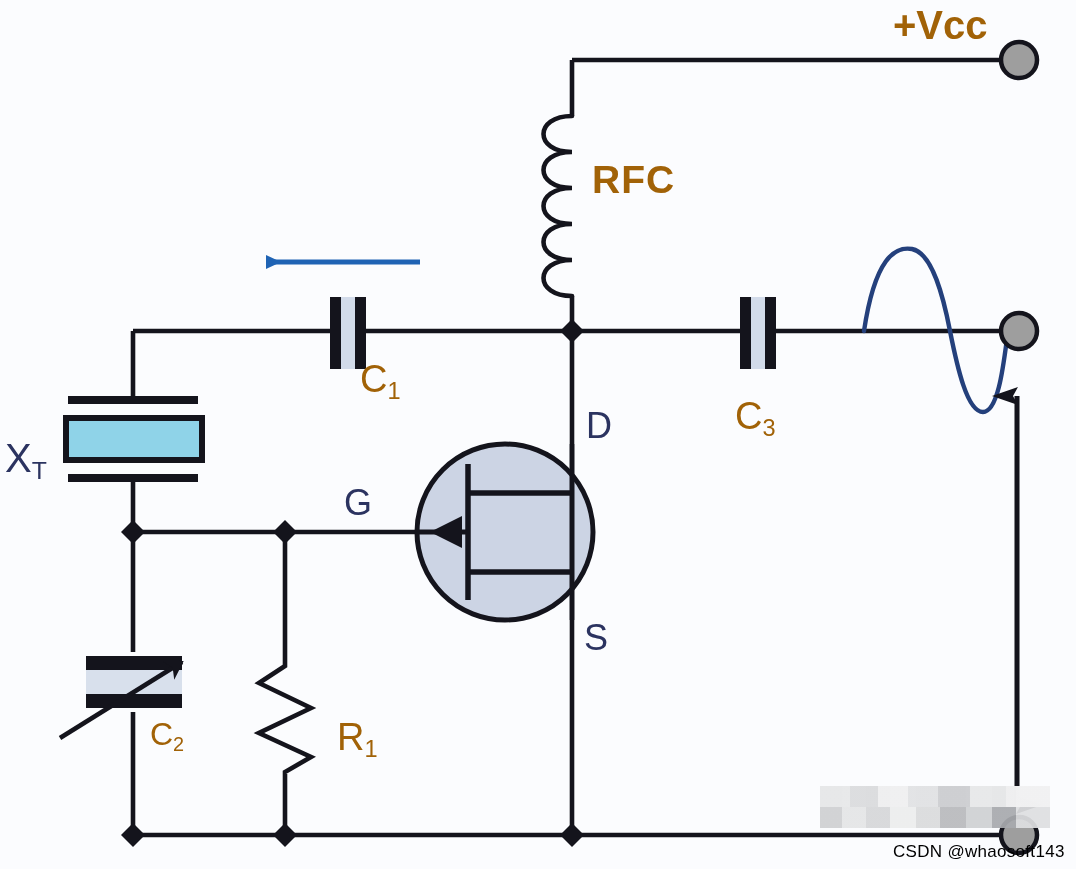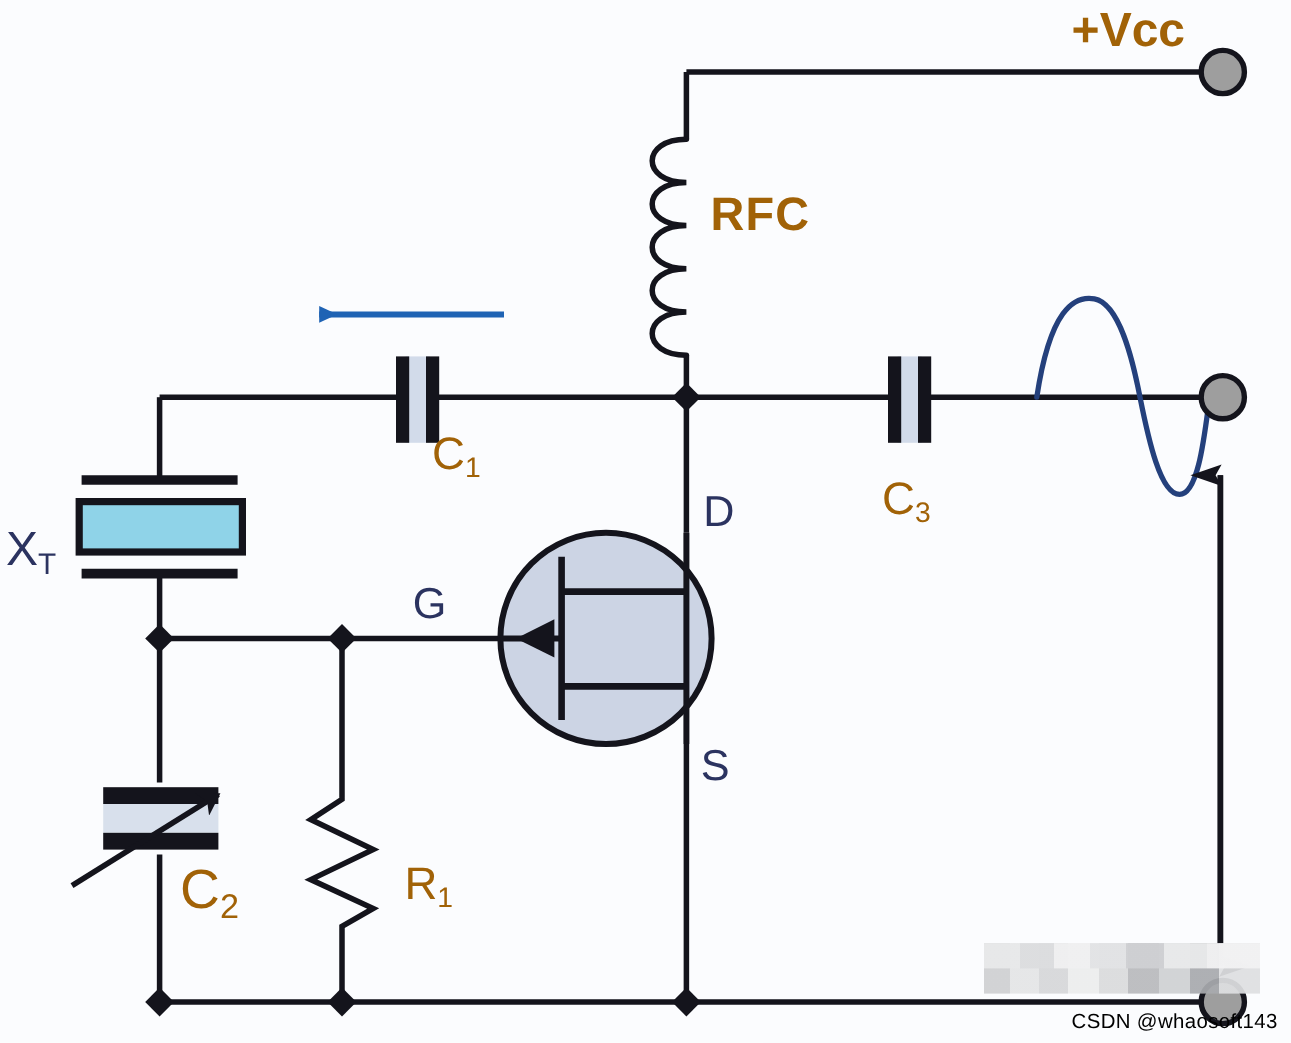--- a/index.html
+++ b/index.html
@@ -35,21 +35,21 @@
   #lbl-vcc   { left: 893px; top: 5px;  font-size: 40px; font-weight: 600; letter-spacing: 0px; }
   #lbl-rfc   { left: 592px; top: 160px; font-size: 39px; font-weight: 700; letter-spacing: 1px; }
   #lbl-fb    { left: 290px; top: 172px; font-size: 48px; font-weight: 700; letter-spacing: 4px; }
   #lbl-c1    { left: 360px; top: 360px; font-size: 38px; font-weight: 400; }
   #lbl-c3    { left: 735px; top: 397px; font-size: 38px; font-weight: 500; }
   #lbl-xt    { left: 5px;   top: 410px; font-size: 40px; font-weight: 500; margin-top: 28px; }
   #lbl-d     { left: 586px; top: 408px; font-size: 36px; font-weight: 500; }
   #lbl-g     { left: 344px; top: 485px; font-size: 36px; font-weight: 500; }
   #lbl-s     { left: 584px; top: 620px; font-size: 36px; font-weight: 500; }
   #lbl-out   { left: 951px; top: 548px; font-size: 47px; font-weight: 700; letter-spacing: 3px; }
-  #lbl-c2    { left: 150px; top: 718px; font-size: 46px; font-weight: 500; }
+  #lbl-c2    { left: 150px; top: 718px; font-size: 32px; font-weight: 500; }
   #lbl-r1    { left: 337px; top: 718px; font-size: 38px; font-weight: 400; }
 
   .sub { font-size: 0.62em; vertical-align: -0.28em; }
 
   #watermark {
     position: absolute;
     left: 893px;
     top: 842px;
     font-size: 17px;
     color: #000000;

